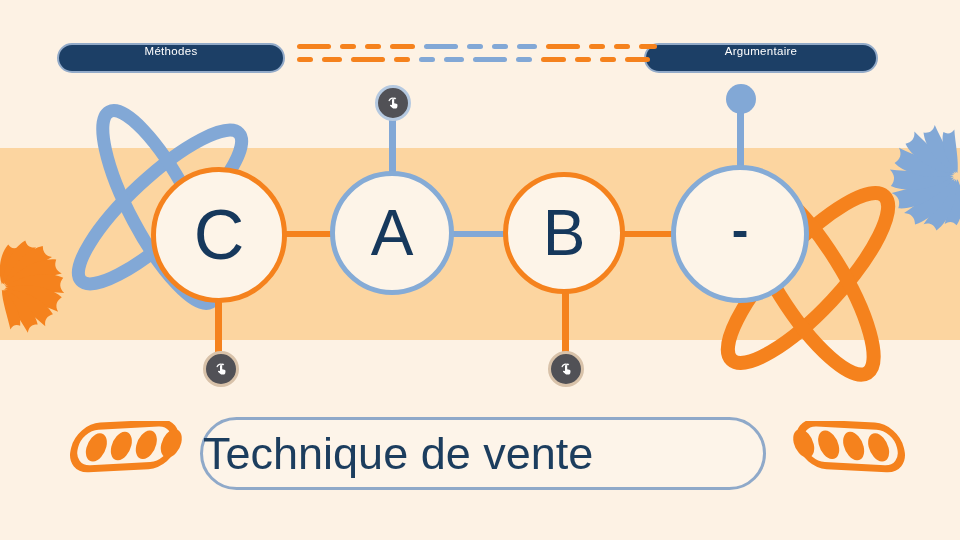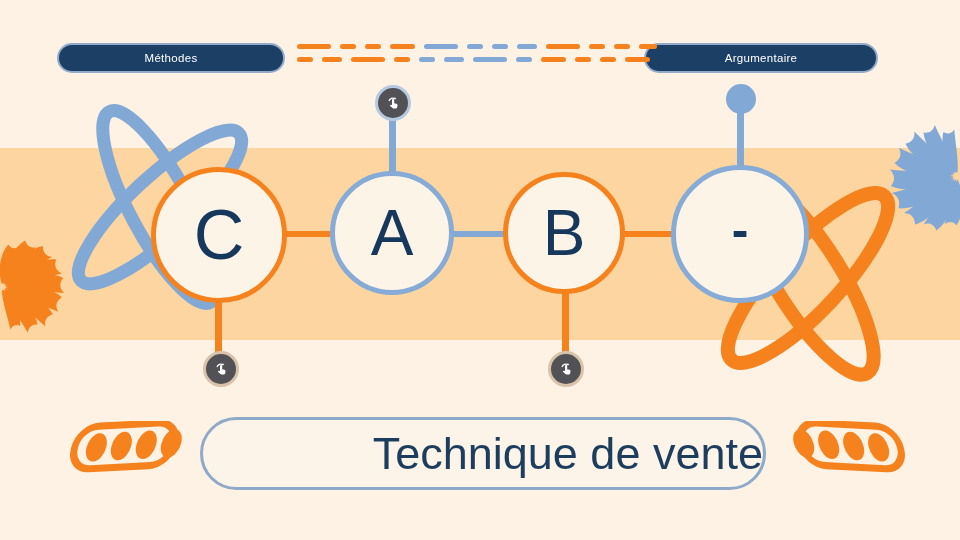--- a/index.html
+++ b/index.html
@@ -8,21 +8,21 @@
 
   
   .band{position:absolute;left:0;top:148px;width:960px;height:192px;background:#fcd5a0;}
 
   
   .deco{position:absolute;pointer-events:none;}
 
   
   .nav-pill{position:absolute;top:43px;height:30px;border-radius:16px;
             background:#1c3f66;border:2px solid #93abc9;box-sizing:border-box;
-            display:flex;align-items:center;justify-content:center;
+            display:flex;justify-content:center;
             color:#fff;font-size:11.5px;letter-spacing:.3px;cursor:pointer;}
   .nav-pill.left{left:57px;width:228px;}
   .nav-pill.right{left:644px;width:234px;}
 
   
   .dash-row{position:absolute;left:297px;display:flex;gap:9px;}
   .dash-row.r1{top:44px;}
   .dash-row.r2{top:57px;}
   .dash{height:5px;border-radius:3px;display:inline-block;}
   .dash.orange{background:#f5821d;}
@@ -44,21 +44,21 @@
   .tap-dot{position:absolute;width:30px;height:30px;border-radius:50%;
            background:#515156;box-sizing:content-box;
            display:flex;align-items:center;justify-content:center;cursor:pointer;}
   .tap-dot.ring-blue{border:3px solid #b5c9e0;}
   .tap-dot.ring-tan{border:3px solid #d8c2a9;}
   .blue-dot{position:absolute;width:30px;height:30px;border-radius:50%;background:#82a8d6;}
 
   
   .title-box{position:absolute;left:200px;top:417px;width:566px;height:73px;
              border:3px solid #8fa9c9;border-radius:38px;background:#fdf4e9;
-             box-sizing:border-box;display:flex;align-items:center;justify-content:flex-end;}
+             box-sizing:border-box;display:flex;align-items:center;justify-content:flex-start;}
   .title-box span{color:#1c3d5e;font-size:45px;}
 </style>
 </head>
 <body>
 
 <div class="slide">
 
   <div class="band"></div>
 
   <svg class="deco" style="left:20px;top:82px;" width="280" height="250" viewBox="0 0 280 250">

